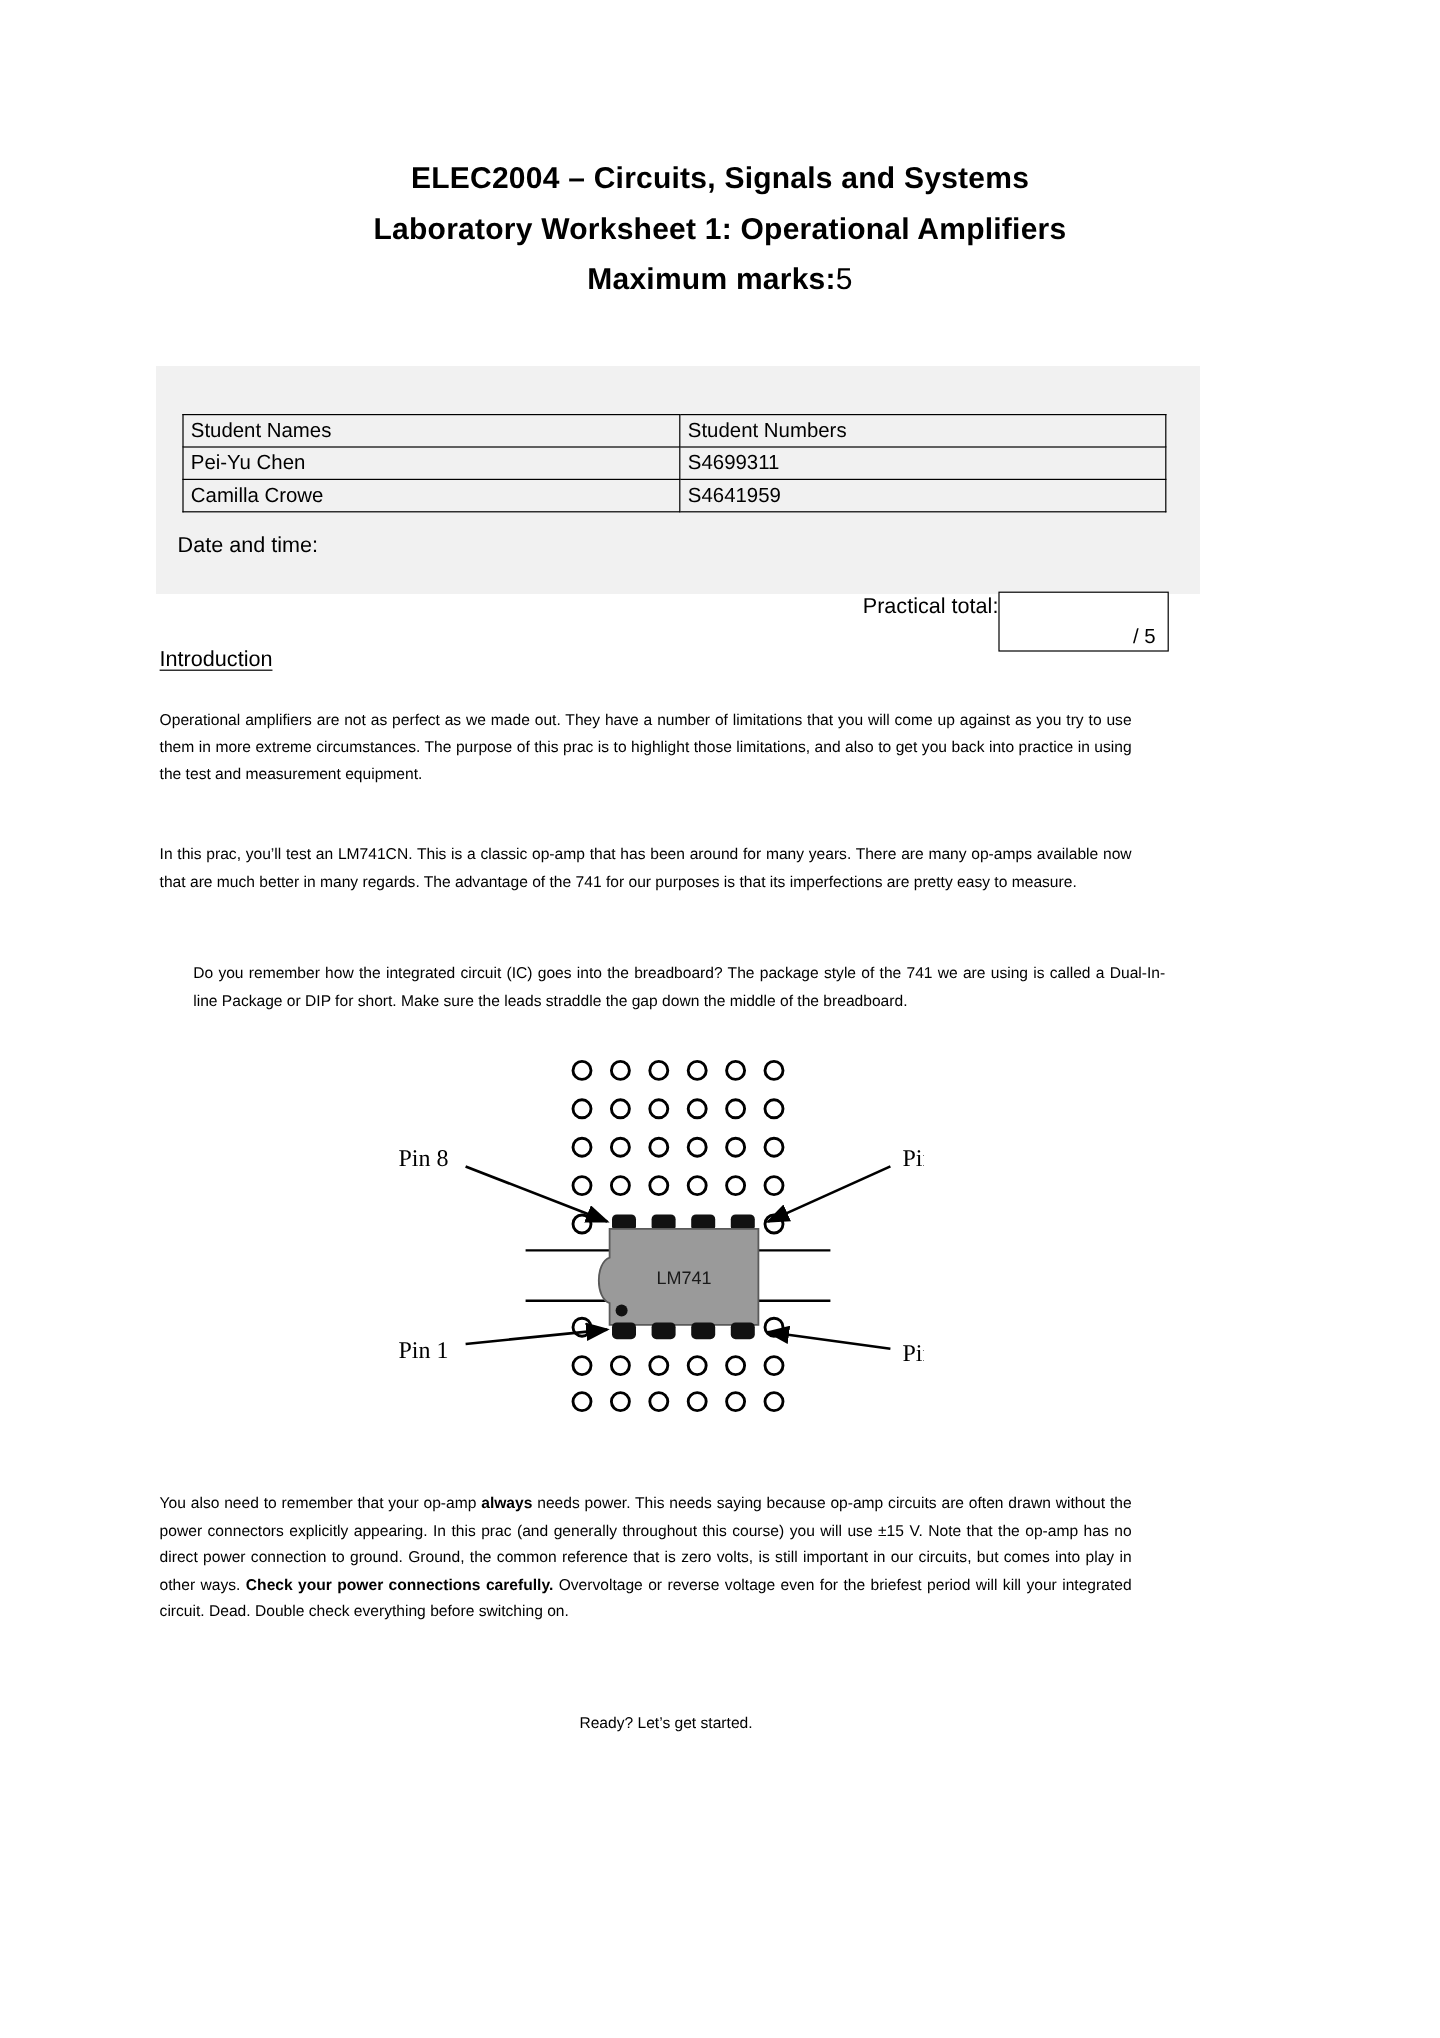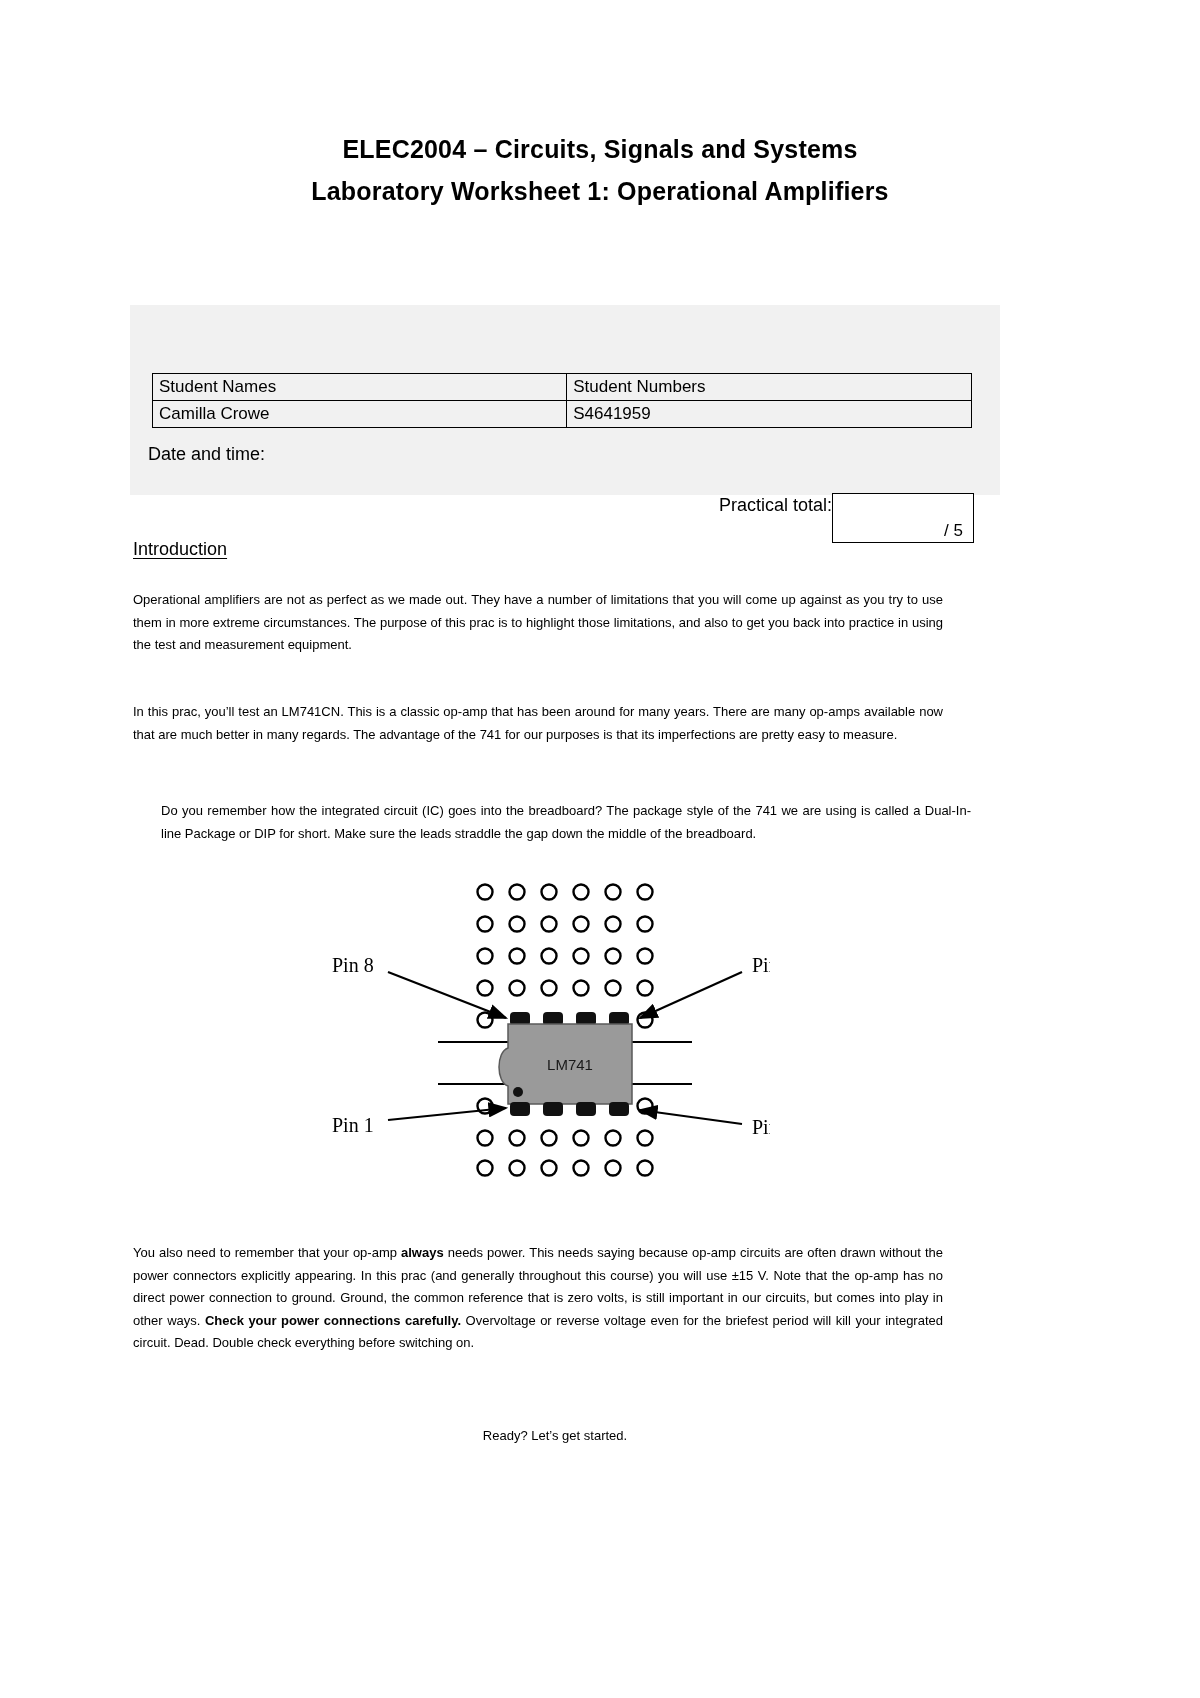--- a/index.html
+++ b/index.html
@@ -53,21 +53,20 @@
     background: #f1f1f1;
   }
 
   .student-table {
     position: absolute;
     left: 152px;
     top: 345px;
     width: 820px;
     border-collapse: collapse;
     background: #f1f1f1;
-    margin-top: 28px;
   }
   .student-table td {
     border: 1.5px solid #000000;
     font-size: 17px;
     line-height: 17px;
     padding: 4px 6px 5px 6px;
     height: 14px;
     background: #f1f1f1;
     white-space: nowrap;
   }
@@ -151,29 +150,36 @@
   .figure svg { display: block; }
 </style>
 </head>
 <body>
 
 <div class="page">
 
   <div class="title-block">
     <div class="title-line">ELEC2004 – Circuits, Signals and Systems</div>
     <div class="title-line">Laboratory Worksheet 1: Operational Amplifiers</div>
+    <div class="title-line">
+      <span>Maximum marks:</span><span class="light">5</span>
+    </div>
   </div>
 
   <div class="info-panel"></div>
 
   <table class="student-table">
     <tbody>
         <tr>
       <td class="col-name">Student Names</td>
       <td class="col-num">Student Numbers</td>
+    </tr>
+    <tr>
+      <td class="col-name">Pei-Yu Chen</td>
+      <td class="col-num">S4699311</td>
     </tr>
     <tr>
       <td class="col-name">Camilla Crowe</td>
       <td class="col-num">S4641959</td>
     </tr>
   </tbody>
     </table>
 
   <div class="date-line">Date and time:</div>
 

